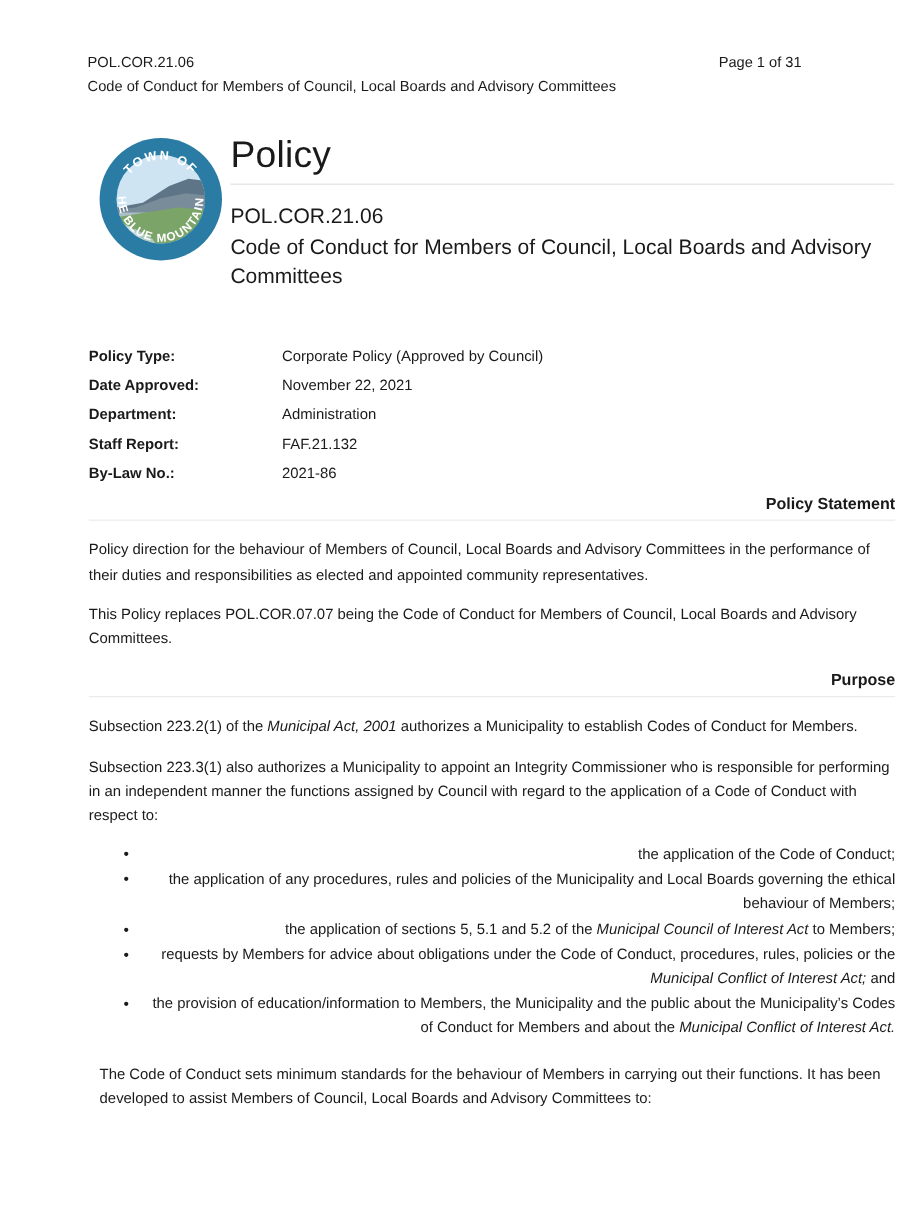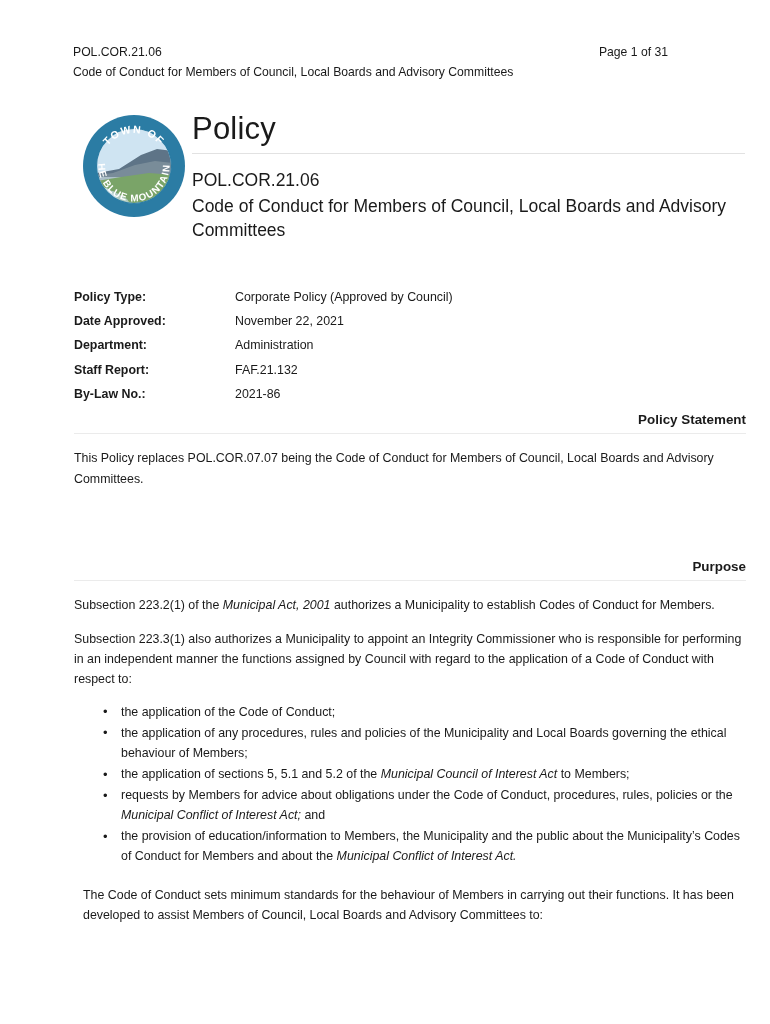--- a/index.html
+++ b/index.html
@@ -138,20 +138,21 @@
     color: #1a1a1a;
   }
   p.body:last-child { margin-bottom: 0; }
   p.body.indented { padding-left: 9px; }
   em { font-style: italic; }
 
   ul.bullets {
     margin: 2px 0 0 0;
     padding: 0;
     list-style: none;
+    text-align: right;
   }
   ul.bullets li {
     position: relative;
     padding-left: 47px;
     font-size: 12.4px;
     line-height: 1.62;
     color: #1a1a1a;
     margin-bottom: 1px;
   }
   ul.bullets li::before {
@@ -234,20 +235,21 @@
     </div>
     <div class="meta-row">
       <div class="meta-label">By-Law No.:</div>
       <div class="meta-value">2021-86</div>
     </div>
   </div>
 
   <div class="section" style="top:411px;">
     <div class="section-heading">Policy Statement</div>
     <div class="section-rule"></div>
+    <p class="body">Policy direction for the behaviour of Members of Council, Local Boards and Advisory Committees in the performance of their duties and responsibilities as elected and appointed community representatives.</p>
     <p class="body">This Policy replaces POL.COR.07.07 being the Code of Conduct for Members of Council, Local Boards and Advisory Committees.</p>
   </div>
 
   <div class="section" style="top:558px;">
     <div class="section-heading">Purpose</div>
     <div class="section-rule"></div>
 
     <p class="body"><span>Subsection 223.2(1) of the </span><em>Municipal Act, 2001</em><span> authorizes a Municipality to establish Codes of Conduct for Members.</span></p>
 
     <p class="body">Subsection 223.3(1) also authorizes a Municipality to appoint an Integrity Commissioner who is responsible for performing in an independent manner the functions assigned by Council with regard to the application of a Code of Conduct with respect to:</p>

